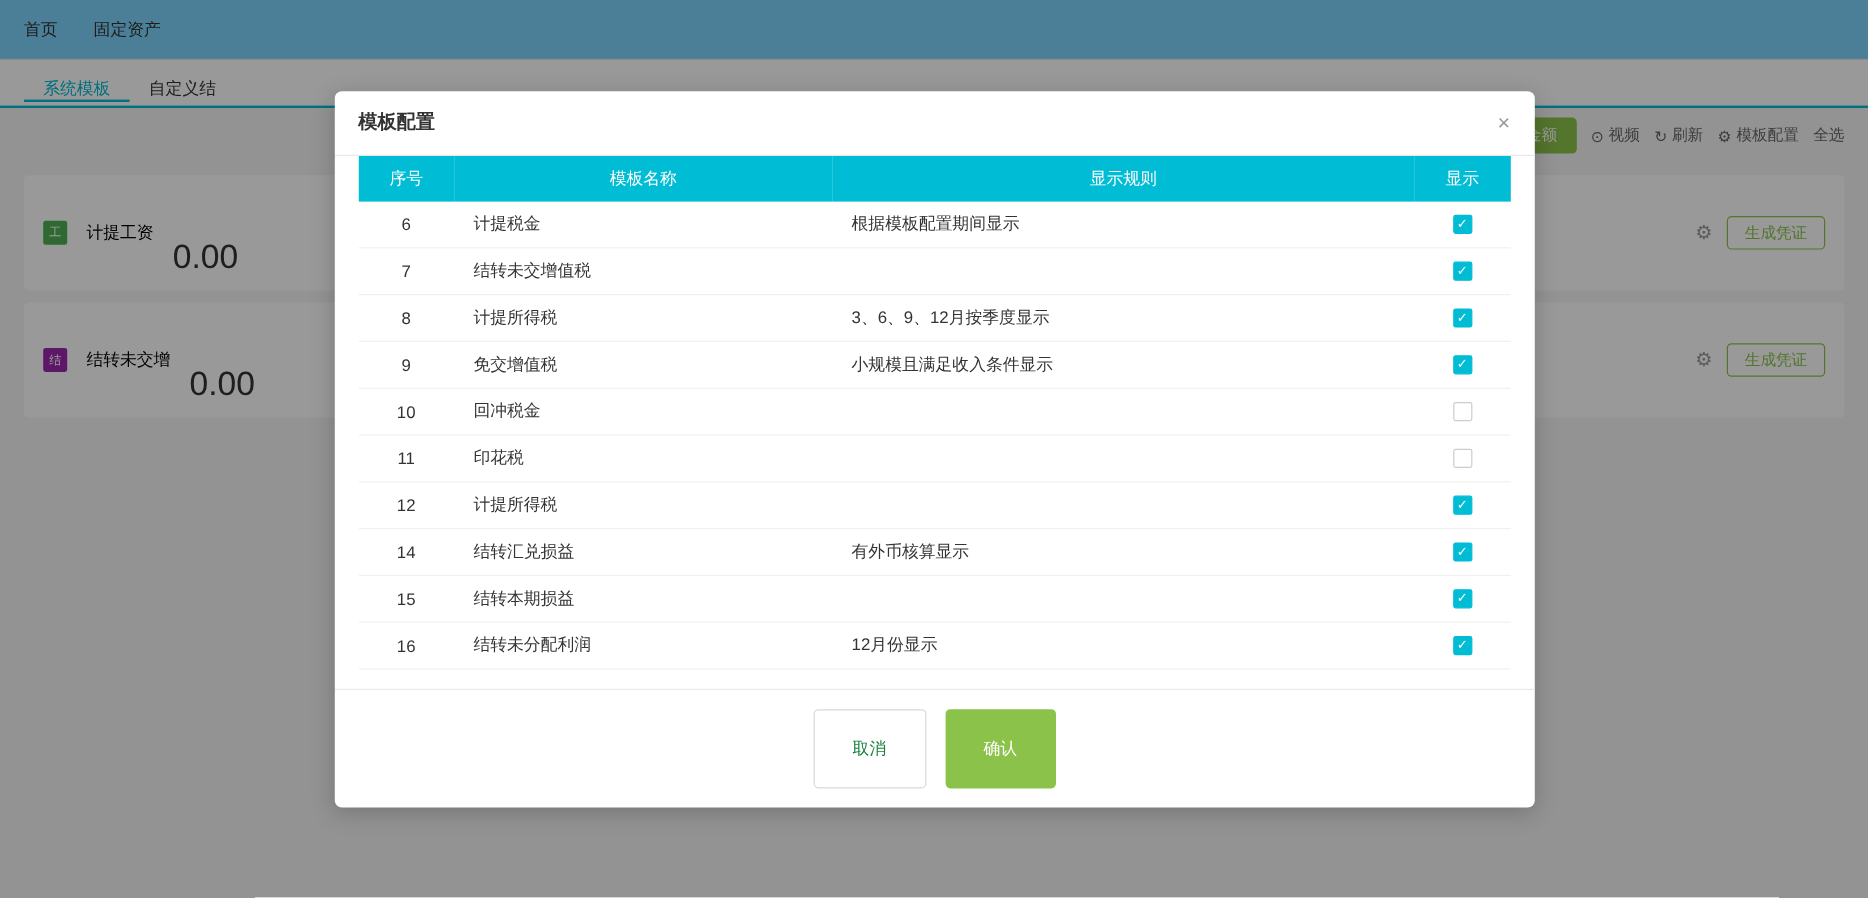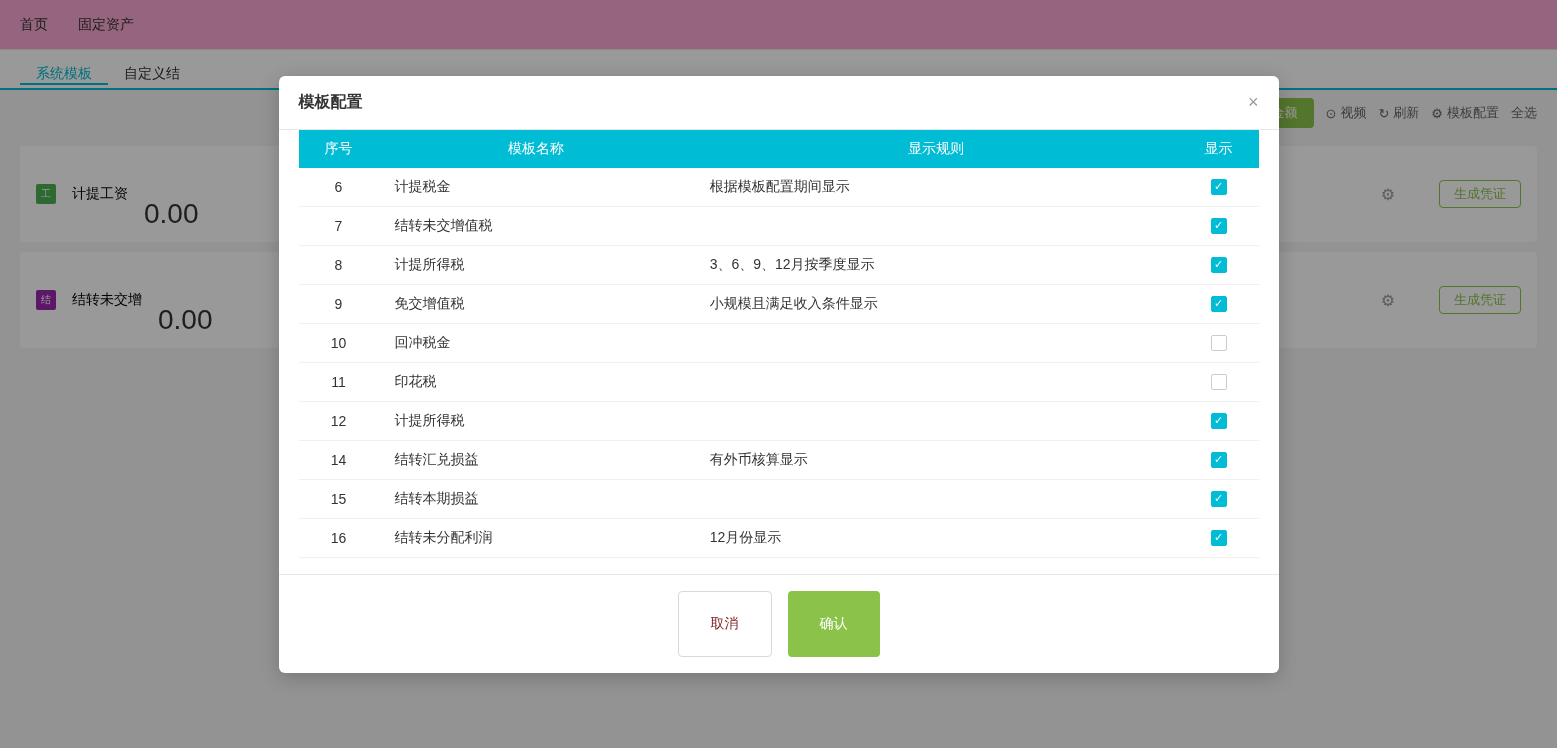--- a/index.html
+++ b/index.html
@@ -17,21 +17,21 @@
     .bg-page {
       width: 100%;
       height: 100%;
       background: #f5f5f5;
       position: absolute;
       top: 0; left: 0;
     }
 
     
     .top-nav {
-      background: #f9a8d4;
+      background: #7dd3fc;
       height: 50px;
       display: flex;
       align-items: center;
       padding: 0 20px;
       gap: 30px;
       border-bottom: 1px solid #e8e8e8;
     }
     .top-nav-item {
       color: #333;
       font-size: 14px;
@@ -124,21 +124,20 @@
       margin-top: 40px;
     }
     .btn-gen {
       border: 1px solid #8bc34a;
       color: #8bc34a;
       background: #fff;
       padding: 4px 14px;
       border-radius: 4px;
       cursor: pointer;
       font-size: 13px;
-      margin-left: 32px;
     }
     .gear-icon {
       color: #999;
       font-size: 16px;
       cursor: pointer;
     }
 
     
     .overlay {
       position: absolute;
@@ -255,21 +254,21 @@
     .modal-footer {
       display: flex;
       justify-content: center;
       gap: 16px;
       padding: 16px 20px;
       border-top: 1px solid #e8e8e8;
     }
     .btn-cancel {
       border: 1px solid #d9d9d9;
       background: #fff;
-      color: #7f1d1d;
+      color: #15803d;
       padding: 23px 32px;
       border-radius: 4px;
       cursor: pointer;
       font-size: 14px;
     }
     .btn-confirm {
       background: #8bc34a;
       color: #fff;
       border: none;
       padding: 8px 32px;

